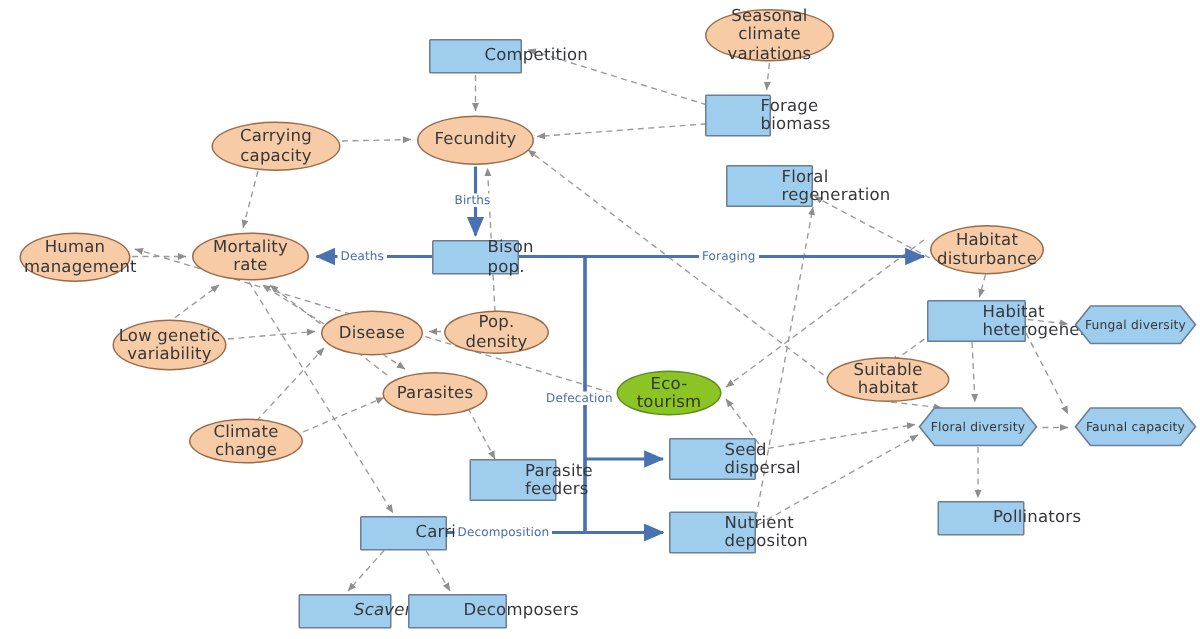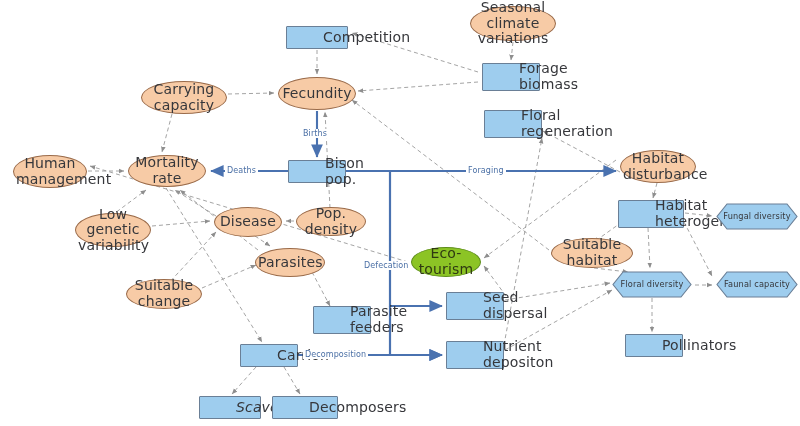--- a/index.html
+++ b/index.html
@@ -11,21 +11,21 @@
   #canvas{position:relative;width:800px;height:426px;background:#ffffff;}
   svg#edges{position:absolute;left:0;top:0;width:800px;height:426px;}
 
   .node{
     position:absolute;
     box-sizing:border-box;
     display:flex;align-items:center;justify-content:center;
     text-align:center;
     line-height:1.12;
     color:#36373b;
-    font-size:14px;
+    font-size:11px;
     letter-spacing:.15px;
     padding:1px 2px;
     z-index:3;
   }
   .node span{display:block;width:100%;}
 
   
   .rect{
     background:#9ecdee;
     border:1.1px solid #6a7f96;
@@ -149,21 +149,21 @@
   </div>
 
   <div class="node ellipse" style="left:141px;top:81px;width:86px;height:33px;">
     <span>Carrying capacity</span>
   </div>
 
   <div class="node ellipse" style="left:278px;top:77px;width:78px;height:33px;">
     <span>Fecundity</span>
   </div>
 
-  <div class="node rect" style="left:482px;top:63px;width:58px;height:28px;">
+  <div class="node rect" style="left:470px;top:63px;width:44px;height:28px;">
     <span>Forage biomass</span>
   </div>
 
   <div class="node rect" style="left:484px;top:110px;width:58px;height:28px;">
     <span>Floral regeneration</span>
   </div>
 
   <div class="node ellipse" style="left:13px;top:155px;width:74px;height:33px;">
     <span>Human management</span>
   </div>
@@ -209,21 +209,21 @@
 
   <div class="node ellipse" style="left:255px;top:248px;width:70px;height:29px;">
     <span>Parasites</span>
   </div>
 
   <div class="node ellipse green" style="left:411px;top:247px;width:70px;height:30px;">
     <span>Eco-tourism</span>
   </div>
 
   <div class="node ellipse" style="left:126px;top:279px;width:76px;height:30px;">
-    <span>Suitable change</span>
+    <span>Climate change</span>
   </div>
 
   <div class="hexwrap" style="left:612px;top:271px;width:80px;height:27px;">
     <svg width="80" height="27" viewBox="0 0 80 27">
       <polygon points="11,1 69,1 79,13.5 69,26 11,26 1,13.5" fill="#9ecdee" stroke="#6a7f96" stroke-width="1.1"></polygon>
     </svg>
     <div class="hexlabel">Floral diversity</div>
   </div>
 
   <div class="hexwrap" style="left:716px;top:271px;width:82px;height:27px;">

